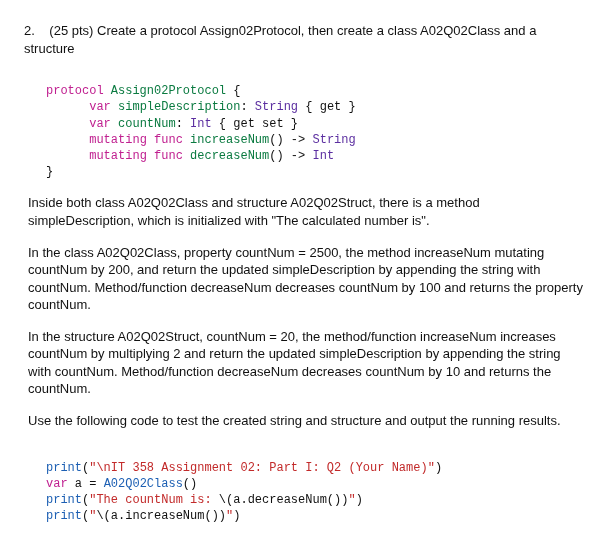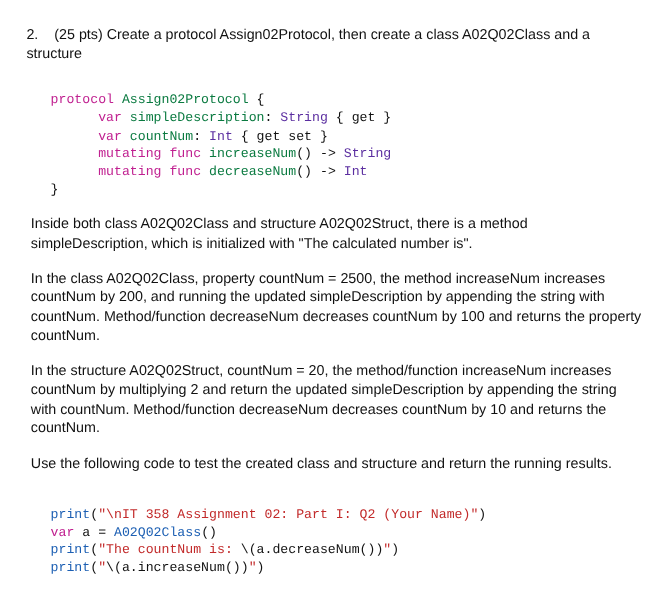--- a/index.html
+++ b/index.html
@@ -27,23 +27,23 @@
 <div class="code block">
 <span class="kw">protocol </span><span class="name">Assign02Protocol</span><span> {</span>
       <span class="kw">var </span><span class="name">simpleDescription</span><span>: </span><span class="type">String</span><span> { get }</span>
       <span class="kw">var </span><span class="name">countNum</span><span>: </span><span class="type">Int</span><span> { get set }</span>
       <span class="kw">mutating func </span><span class="name">increaseNum</span><span>() -&gt; </span><span class="type">String</span>
       <span class="kw">mutating func </span><span class="name">decreaseNum</span><span>() -&gt; </span><span class="type">Int</span>
 <span>}</span>
 </div>
 
 <p class="para">Inside both class A02Q02Class and structure A02Q02Struct, there is a method simpleDescription, which is initialized with "The calculated number is".</p>
-<p class="para">In the class A02Q02Class, property countNum = 2500, the method increaseNum increases countNum by 200, and running the updated simpleDescription by appending the string with countNum. Method/function decreaseNum decreases countNum by 100 and returns the property countNum.</p>
+<p class="para">In the class A02Q02Class, property countNum = 2500, the method increaseNum mutating countNum by 200, and return the updated simpleDescription by appending the string with countNum. Method/function decreaseNum decreases countNum by 100 and returns the property countNum.</p>
 <p class="para">In the structure A02Q02Struct, countNum = 20, the method/function increaseNum increases countNum by multiplying 2 and return the updated simpleDescription by appending the string with countNum. Method/function decreaseNum decreases countNum by 10 and returns the countNum.</p>
-<p class="para">Use the following code to test the created class and structure and return the running results.</p>
+<p class="para">Use the following code to test the created string and structure and output the running results.</p>
 
 <div class="code block">
 <span class="comment-blue">print</span><span>(</span><span class="str">"\nIT 358 Assignment 02: Part I: Q2 (Your Name)"</span><span>)</span>
 <span class="kw">var </span><span>a = </span><span class="comment-blue">A02Q02Class</span><span>()</span>
 <span class="comment-blue">print</span><span>(</span><span class="str">"The countNum is: </span><span>\(a.decreaseNum())</span><span class="str">"</span><span>)</span>
 <span class="comment-blue">print</span><span>(</span><span class="str">"</span><span>\(a.increaseNum())</span><span class="str">"</span><span>)</span>
 
 
 
 

